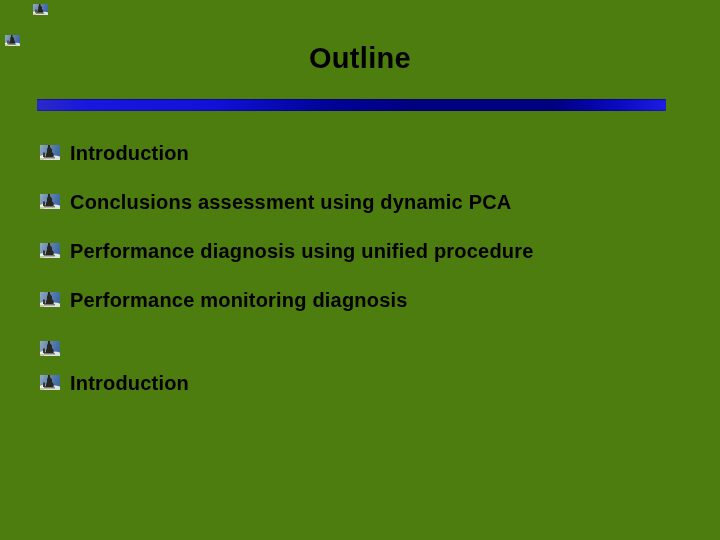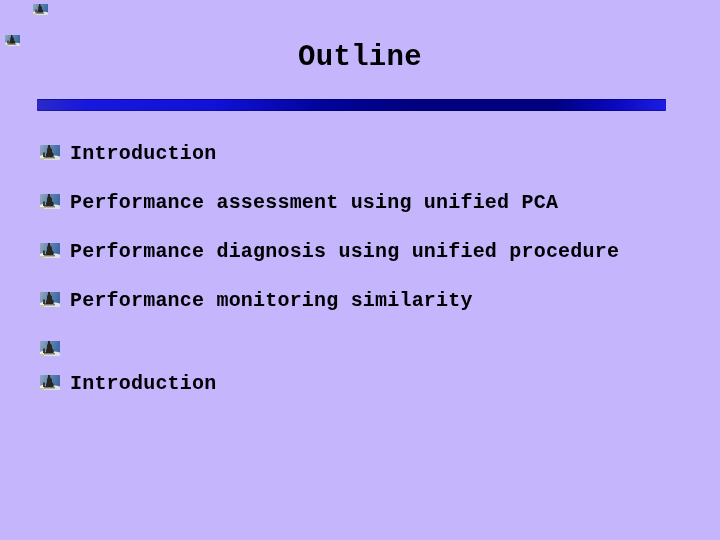--- a/index.html
+++ b/index.html
@@ -4,23 +4,23 @@
 <style>
   html, body {
     margin: 0;
     padding: 0;
     background: #ffffff;
   }
   .slide {
     position: relative;
     width: 720px;
     height: 540px;
-    background: #c4b5fd;
+    background: #4d7c0f;
     overflow: hidden;
-    font-family: Liberation Mono, monospace;
+    font-family: Liberation Sans, sans-serif;
   }
   .slide-title {
     position: absolute;
     top: 41px;
     left: 0;
     width: 100%;
     margin: 0;
     text-align: center;
     font-size: 29px;
     line-height: 34px;
@@ -180,21 +180,21 @@
             <ellipse cx="5" cy="12" rx="5.5" ry="2.2" fill="#eef0ee"></ellipse>
             <ellipse cx="15" cy="12.6" rx="5.5" ry="2" fill="#e3e7e4"></ellipse>
             <rect x="0" y="12.6" width="20" height="2.4" fill="#dfe3e0"></rect>
             <polygon points="8,0 10,0 10,2 12,4.5 12,7 13.6,9 13.6,12 5,12 6.2,9 7,7 7,4.5 8,2" fill="#26261f"></polygon>
             <rect x="3" y="7.5" width="2" height="4.5" fill="#3a3930"></rect>
             <rect x="4" y="12" width="11" height="1.4" fill="#55524a" opacity="0.75"></rect>
             <rect x="0" y="13" width="4" height="2" fill="#c9b98e" opacity="0.8"></rect>
           </svg>
         </span>
         <div class="item-text">
-          <div class="item-line">Performance assessment using unified PCA</div>
+          <div class="item-line">Conclusions assessment using dynamic PCA</div>
         </div>
       </li>
       <li class="outline-item">
         <span class="bullet-img">
           <svg viewBox="0 0 20 15" preserveAspectRatio="none" xmlns="http://www.w3.org/2000/svg">
             <defs>
               <linearGradient id="skyGrad" x1="0" y1="0" x2="1" y2="0.25">
                 <stop offset="0" stop-color="#93a9bf"></stop>
                 <stop offset="0.55" stop-color="#5d82b0"></stop>
                 <stop offset="1" stop-color="#3f69a4"></stop>
@@ -228,21 +228,21 @@
             <ellipse cx="5" cy="12" rx="5.5" ry="2.2" fill="#eef0ee"></ellipse>
             <ellipse cx="15" cy="12.6" rx="5.5" ry="2" fill="#e3e7e4"></ellipse>
             <rect x="0" y="12.6" width="20" height="2.4" fill="#dfe3e0"></rect>
             <polygon points="8,0 10,0 10,2 12,4.5 12,7 13.6,9 13.6,12 5,12 6.2,9 7,7 7,4.5 8,2" fill="#26261f"></polygon>
             <rect x="3" y="7.5" width="2" height="4.5" fill="#3a3930"></rect>
             <rect x="4" y="12" width="11" height="1.4" fill="#55524a" opacity="0.75"></rect>
             <rect x="0" y="13" width="4" height="2" fill="#c9b98e" opacity="0.8"></rect>
           </svg>
         </span>
         <div class="item-text">
-          <div class="item-line">Performance monitoring similarity</div>
+          <div class="item-line">Performance monitoring diagnosis</div>
         </div>
       </li>
       <li class="outline-item">
         <span class="bullet-img">
           <svg viewBox="0 0 20 15" preserveAspectRatio="none" xmlns="http://www.w3.org/2000/svg">
             <defs>
               <linearGradient id="skyGrad" x1="0" y1="0" x2="1" y2="0.25">
                 <stop offset="0" stop-color="#93a9bf"></stop>
                 <stop offset="0.55" stop-color="#5d82b0"></stop>
                 <stop offset="1" stop-color="#3f69a4"></stop>

